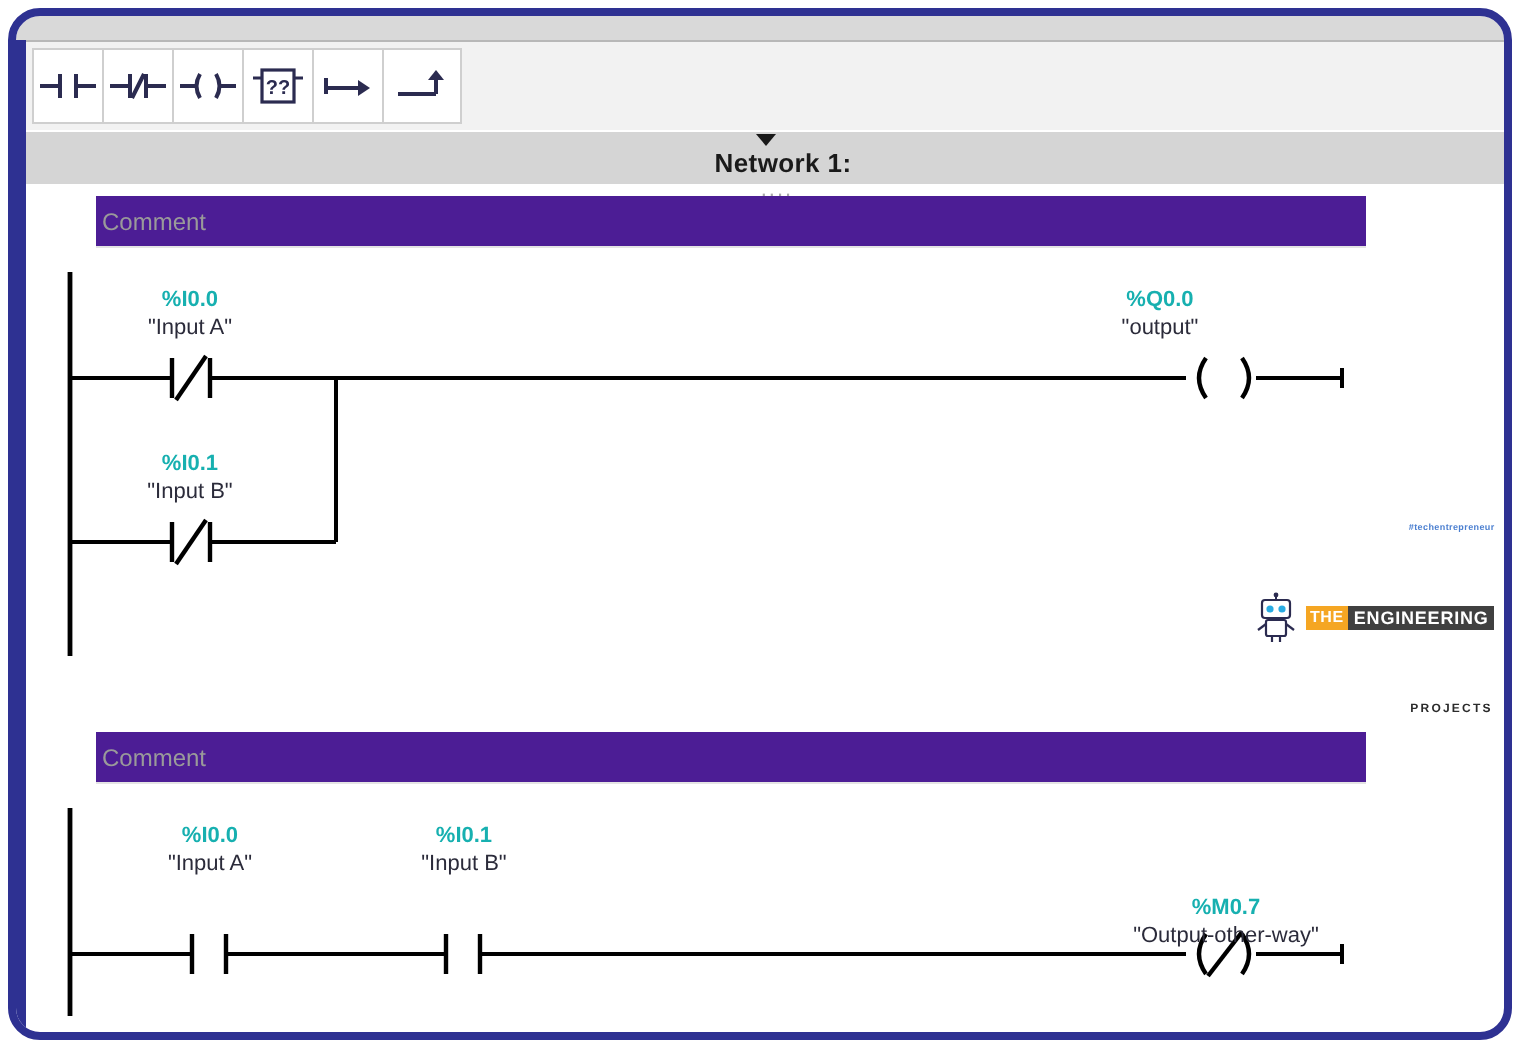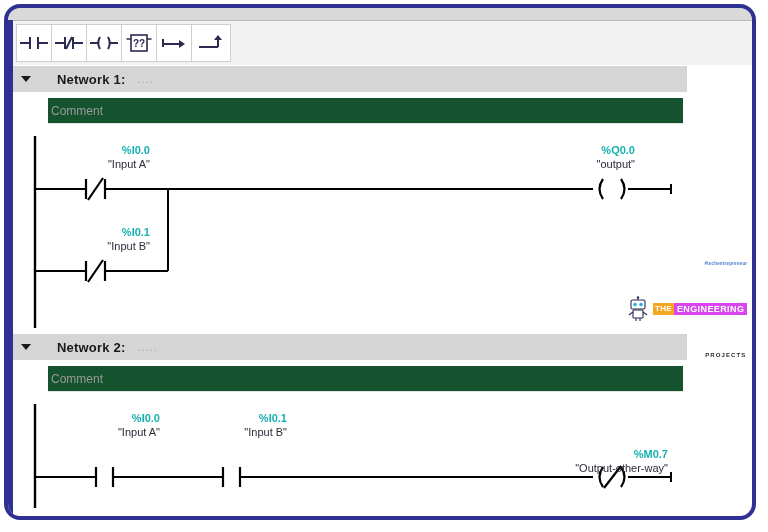--- a/index.html
+++ b/index.html
@@ -85,26 +85,27 @@
     box-sizing: border-box;
     cursor: pointer;
   }
   .tb-btn.wide { width: 40px; }
   .tb-btn svg { display: block; }
 
   
   .net-header {
     position: absolute;
     left: 5px;
-    width: 674px;
+    width: 739px;
     height: 26px;
     background: #d5d5d5;
     display: flex;
     align-items: center;
     box-sizing: border-box;
+    flex-direction: column;
   }
   .net-caret {
     width: 26px;
     display: flex;
     align-items: center;
     justify-content: center;
     cursor: pointer;
   }
   .net-caret svg { display: block; }
   .net-title {
@@ -122,39 +123,39 @@
   }
   .comment-row {
     position: absolute;
     left: 40px;
     width: 635px;
     height: 26px;
     border-bottom: 1px solid #e4e4e4;
     display: flex;
     align-items: center;
     box-sizing: border-box;
-    background: #14532d;
+    background: #4c1d95;
   }
   .comment-text {
     font-size: 12px;
     color: #9a9a9a;
     padding-left: 3px;
   }
 
   
   .ladder {
     position: absolute;
     left: 0;
     top: 0;
   }
   .ladder svg { display: block; }
 
   .lbl {
     position: absolute;
-    text-align: right;
+    text-align: center;
     font-size: 11px;
     line-height: 14px;
     white-space: nowrap;
   }
   .lbl .addr {
     color: #17b0b0;
     font-weight: bold;
     display: block;
   }
   .lbl .tag {
@@ -201,21 +202,21 @@
     background: #f5a623;
     color: #ffffff;
     font-size: 8px;
     font-weight: bold;
     padding: 0 2px;
     display: flex;
     align-items: center;
     letter-spacing: 0.3px;
   }
   #logo-eng {
-    background: #d946ef;
+    background: #404040;
     color: #ffffff;
     font-size: 9px;
     font-weight: bold;
     padding: 0 3px;
     display: flex;
     align-items: center;
     letter-spacing: 0.4px;
   }
   #logo-proj {
     font-size: 6px;
@@ -380,31 +381,20 @@
       <div id="logo-words">
         <div id="logo-tag">#techentrepreneur</div>
         <div id="logo-mid">
           <span id="logo-the">THE</span>
           <span id="logo-eng">ENGINEERING</span>
         </div>
         <div id="logo-proj">PROJECTS</div>
       </div>
     </div>
 
-    <div class="net-header" style="top:326px;">
-      <div class="net-caret">
-        <span>
-          <svg width="12" height="8" viewBox="0 0 12 8">
-              <path d="M1 1 L11 1 L6 7 Z" fill="#1a1a1a"></path>
-            </svg>
-        </span>
-      </div>
-      <span class="net-title">Network 2:</span>
-      <span class="net-dots">.....</span>
-    </div>
 
     <div class="comment-row" style="top:358px;">
       <span class="comment-text">Comment</span>
     </div>
 
     <div class="ladder" style="left:0px; top:0px;">
       <svg width="744" height="508">
 
         <line x1="27" y1="396" x2="27" y2="500" stroke="#000" stroke-width="2.4"></line>
 

